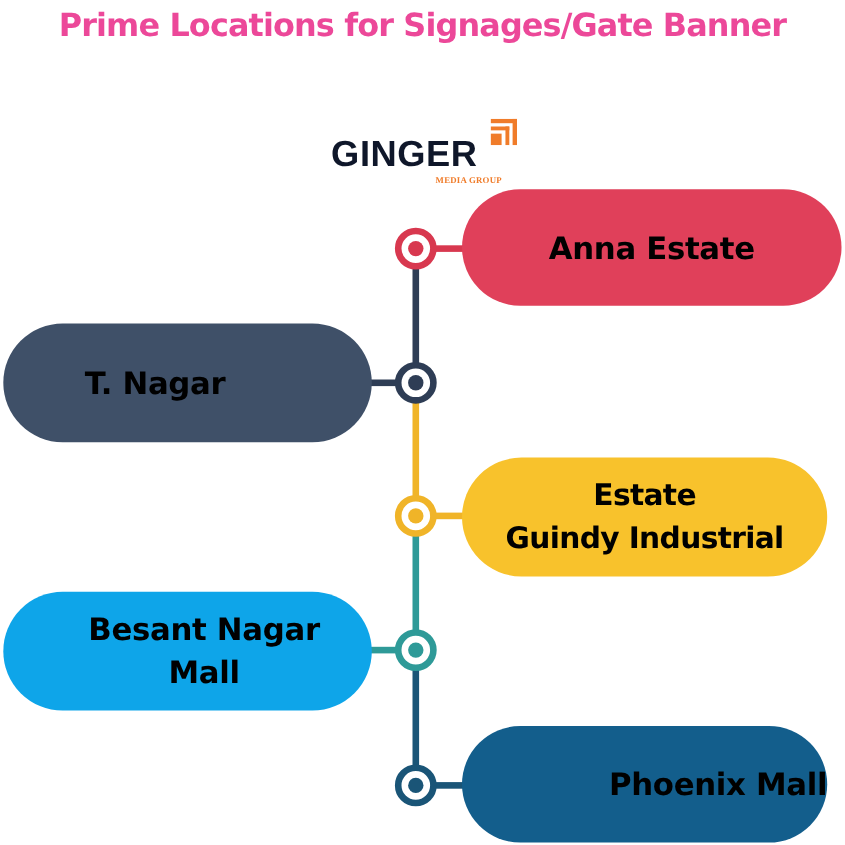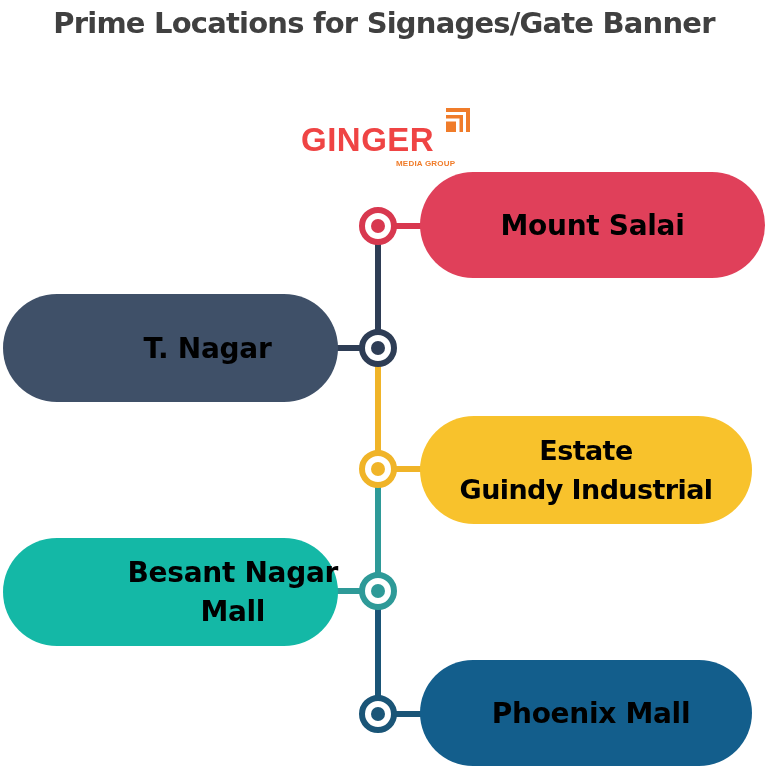--- a/index.html
+++ b/index.html
@@ -1,23 +1,23 @@
 <!DOCTYPE html>
 <html><head>
 <meta charset="utf-8">
 <style>
   html, body { margin:0; padding:0; background:#ffffff; }
   body { width:768px; height:768px; position:relative; overflow:hidden;
          font-family:"DejaVu Sans", "Liberation Sans", sans-serif; }
   .title { position:absolute; left:0; top:4px; width:768px; text-align:center;
-           font-weight:bold; font-size:29px; line-height:39px; color:#404040; letter-spacing:-0.8px; }
+           font-weight:bold; font-size:29px; line-height:39px; color:#ec4899; letter-spacing:-0.8px; }
   .logo { position:absolute; left:298px; top:104px; width:180px; height:66px; }
   .logo-word { position:absolute; left:3px; top:18px; font-family:"Liberation Sans", sans-serif;
-               font-weight:bold; font-size:33px; color:#ef4444; letter-spacing:0.5px; line-height:36px; }
-  .logo-sub { position:absolute; left:98px; top:55px; font-family:Liberation Sans, sans-serif;
+               font-weight:bold; font-size:33px; color:#0f172a; letter-spacing:0.5px; line-height:36px; }
+  .logo-sub { position:absolute; left:98px; top:55px; font-family:Liberation Serif, serif;
               font-weight:bold; font-size:8px; color:#F07C2A; letter-spacing:0.2px; }
   .logo-mark { position:absolute; left:148px; top:4px; width:24px; height:24px; }
   .pill { position:absolute; border-radius:54px; display:flex; align-items:center; justify-content:center;
           text-align:center; color:#000; font-weight:bold; font-size:28px; line-height:39px;
           letter-spacing:-0.3px; }
   .seg { position:absolute; width:6px; }
   .hseg { position:absolute; height:6px; }
   .node { position:absolute; width:26px; height:26px; border-radius:50%; border:6px solid; background:#fff; box-sizing:border-box;
           width:38px; height:38px; }
   .node .dot { position:absolute; left:50%; top:50%; width:14px; height:14px; margin:-7px 0 0 -7px; border-radius:50%; }
@@ -66,37 +66,37 @@
   </div>
 <div class="node" style="left:359px; top:572px; border-color:#2E9A98;">
     <div class="dot" style="background:#2E9A98;"></div>
   </div>
 <div class="node" style="left:359px; top:695px; border-color:#1A5577;">
     <div class="dot" style="background:#1A5577;"></div>
   </div>
 
 <div class="pill" style="left:420px; top:172px; width:345px; height:106px; background:#E0405A;">
   <div>
-    <div>Mount Salai</div>
+    <div>Anna Estate</div>
   </div>
 </div>
 
-<div class="pill" style="left:3px; top:294px; width:335px; height:108px; background:#3F5068; justify-content:center; padding-left:74px; box-sizing:border-box;">
+<div class="pill" style="left:3px; top:294px; width:335px; height:108px; background:#3F5068; justify-content:flex-start; padding-left:74px; box-sizing:border-box;">
   <div>T. Nagar</div>
 </div>
 
 <div class="pill" style="left:420px; top:416px; width:332px; height:108px; background:#F8C22C; font-size:27px; letter-spacing:-0.6px;">
   <div>
     <div>Estate</div>
     <div>Guindy Industrial</div>
   </div>
 </div>
 
-<div class="pill" style="left:3px; top:538px; width:335px; height:108px; background:#14b8a6; justify-content:flex-end; padding-left:30px; box-sizing:border-box;">
+<div class="pill" style="left:3px; top:538px; width:335px; height:108px; background:#0ea5e9; justify-content:center; padding-left:30px; box-sizing:border-box;">
   <div style="text-align:center;">
     <div>Besant Nagar</div>
     <div>Mall</div>
   </div>
 </div>
 
-<div class="pill" style="left:420px; top:660px; width:332px; height:106px; background:#135E8C;">
+<div class="pill" style="left:420px; top:660px; width:332px; height:106px; background:#135E8C;justify-content:flex-end;">
   <div style="padding-left:10px;">Phoenix Mall</div>
 </div>
 
 </body></html>

